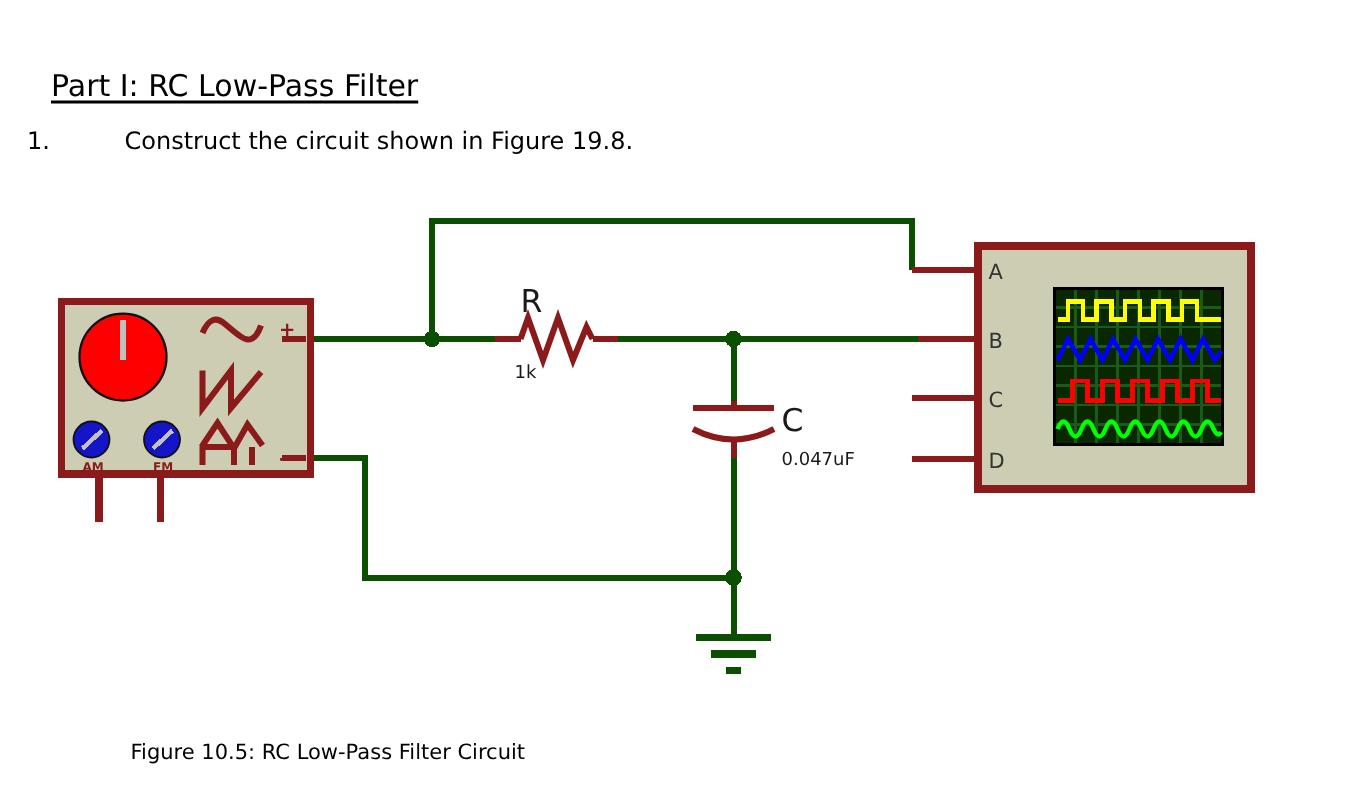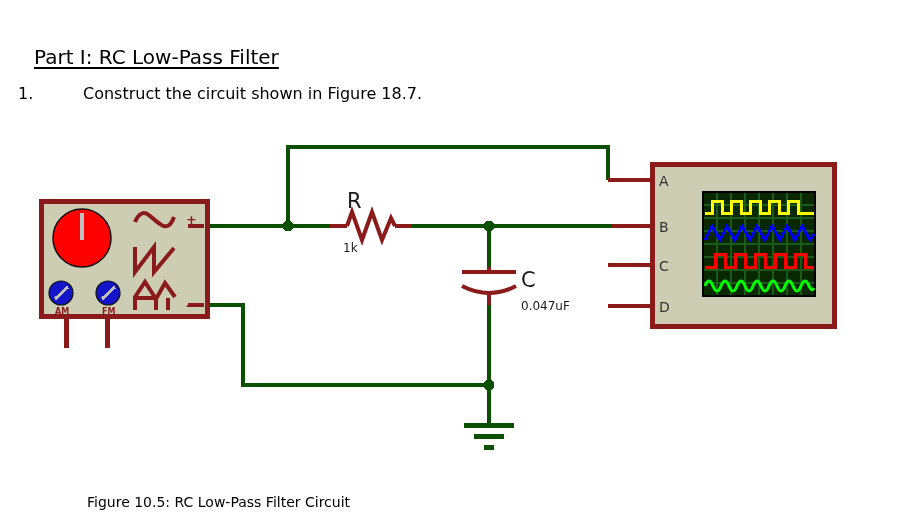--- a/index.html
+++ b/index.html
@@ -69,21 +69,21 @@
   .lbl-knob  { font-family: "DejaVu Sans", "Liberation Sans", sans-serif; font-size: 8px; font-weight: bold; fill: #8B1A1A; }
   .lbl-pol   { font-family: "DejaVu Sans", "Liberation Sans", sans-serif; font-size: 13px; font-weight: bold; fill: #8B1A1A; }
 </style>
 </head>
 <body>
 
 <div class="abs" id="part-heading">Part I: RC Low-Pass Filter</div>
 
 <div class="abs" id="step-number">1.</div>
 
-<div class="abs" id="step-text">Construct the circuit shown in Figure 18.7.</div>
+<div class="abs" id="step-text">Construct the circuit shown in Figure 19.8.</div>
 
 <div class="abs" id="figure-caption">Figure 10.5: RC Low-Pass Filter Circuit</div>
 
 <div class="abs" id="circuit-canvas">
 <svg width="902" height="360" viewBox="0 0 902 360" xmlns="http://www.w3.org/2000/svg" shape-rendering="crispEdges">
 
   <g stroke="#0B5000" stroke-width="4" fill="none" stroke-linecap="butt">
 
     <path d="M 288 106 L 288 27 L 608 27 L 608 60"></path>
 

